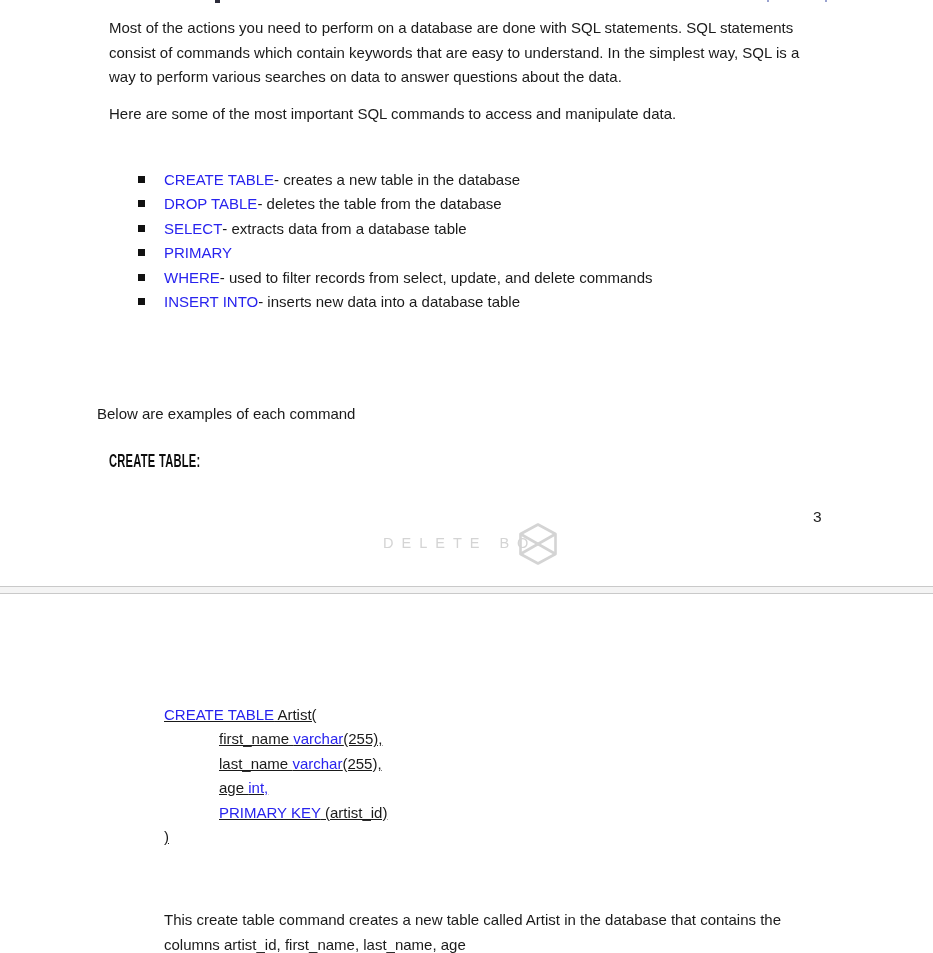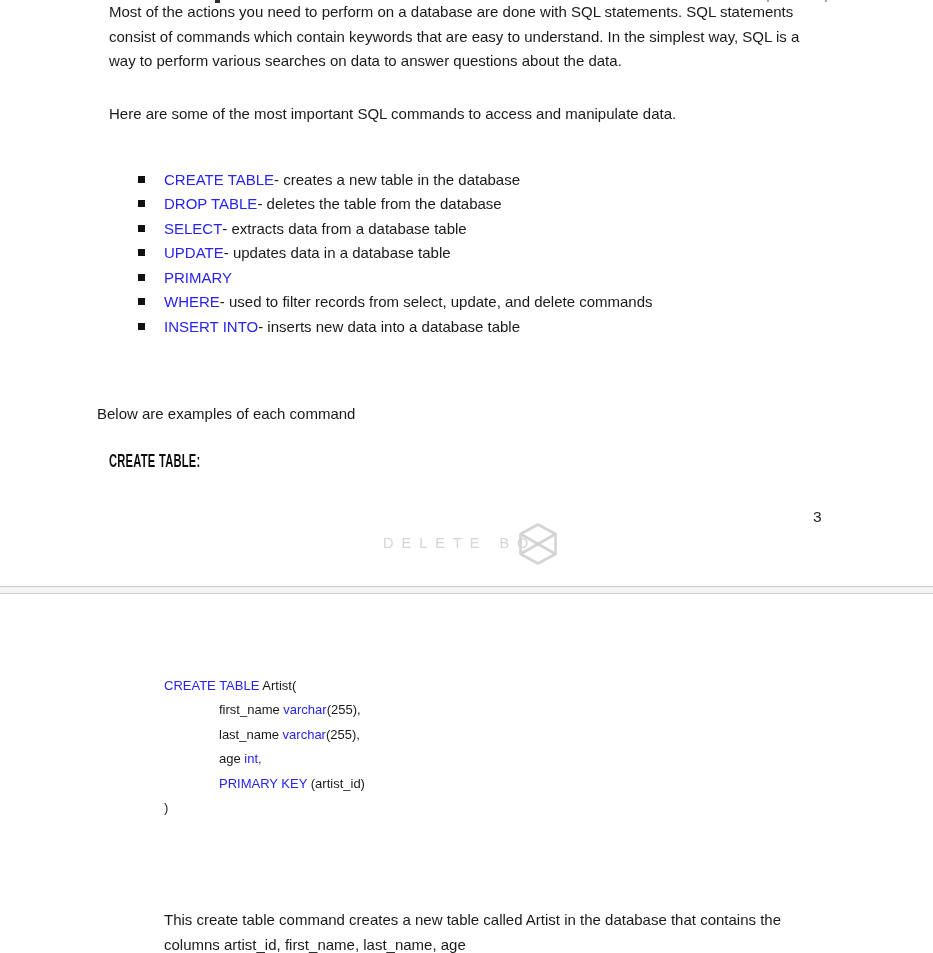--- a/index.html
+++ b/index.html
@@ -81,24 +81,25 @@
     left: 0; top: 586px;
     width: 933px; height: 8px;
     background: #f4f4f4;
     border-top: 1px solid #c9c9c9;
     border-bottom: 1px solid #c9c9c9;
   }
 
   
   .code-block {
     position: absolute;
-    left: 164px; top: 674px;
-    font-size: 13px;
+    left: 164px; top: 703px;
+    font-size: 15px;
     line-height: 24.4px;
     white-space: nowrap;
+    text-decoration: underline;
   }
   .code-line.indent { padding-left: 55px; }
   .kw { color: var(--link-blue, #2823ee); }
 
   .explanation {
     position: absolute;
     left: 164px; top: 896px;
     width: 655px;
     font-size: 15px;
     line-height: 24.5px;
@@ -107,44 +108,39 @@
 </style>
 </head>
 <body>
 
 <div class="screen">
 
   <div class="artifact dark" style="left:215px"></div>
   <div class="artifact faint" style="left:767px"></div>
   <div class="artifact faint" style="left:825px"></div>
 
-  <div class="para" style="left:109px; top:0; width:716px">Most of the actions you need to perform on a database are done with SQL statements. SQL statements consist of commands which contain keywords that are easy to understand. In the simplest way, SQL is a way to perform various searches on data to answer questions about the data.</div>
+  <div class="para" style="left:109px; top:16px; width:716px">Most of the actions you need to perform on a database are done with SQL statements. SQL statements consist of commands which contain keywords that are easy to understand. In the simplest way, SQL is a way to perform various searches on data to answer questions about the data.</div>
 
   <div class="para" style="left:109px; top:102px; width:716px">Here are some of the most important SQL commands to access and manipulate data.</div>
 
   <div class="cmd-list">
     <div class="cmd-item">
       <span class="bullet"></span>
       <a class="link">CREATE TABLE</a>
         <span> - creates a new table in the database</span>
     </div>
     <div class="cmd-item">
       <span class="bullet"></span>
       <a class="link">DROP TABLE</a>
         <span> - deletes the table from the database</span>
     </div>
     <div class="cmd-item">
       <span class="bullet"></span>
       <a class="link">SELECT</a>
         <span> - extracts data from a database table</span>
-    </div>
-    <div class="cmd-item">
-      <span class="bullet"></span>
-      <a class="link">UPDATE</a>
-        <span> - updates data in a database table</span>
     </div>
     <div class="cmd-item">
       <span class="bullet"></span>
       <a class="link">PRIMARY</a>
     </div>
     <div class="cmd-item">
       <span class="bullet"></span>
       <a class="link">WHERE</a>
         <span> - used to filter records from select, update, and delete commands</span>
     </div>

